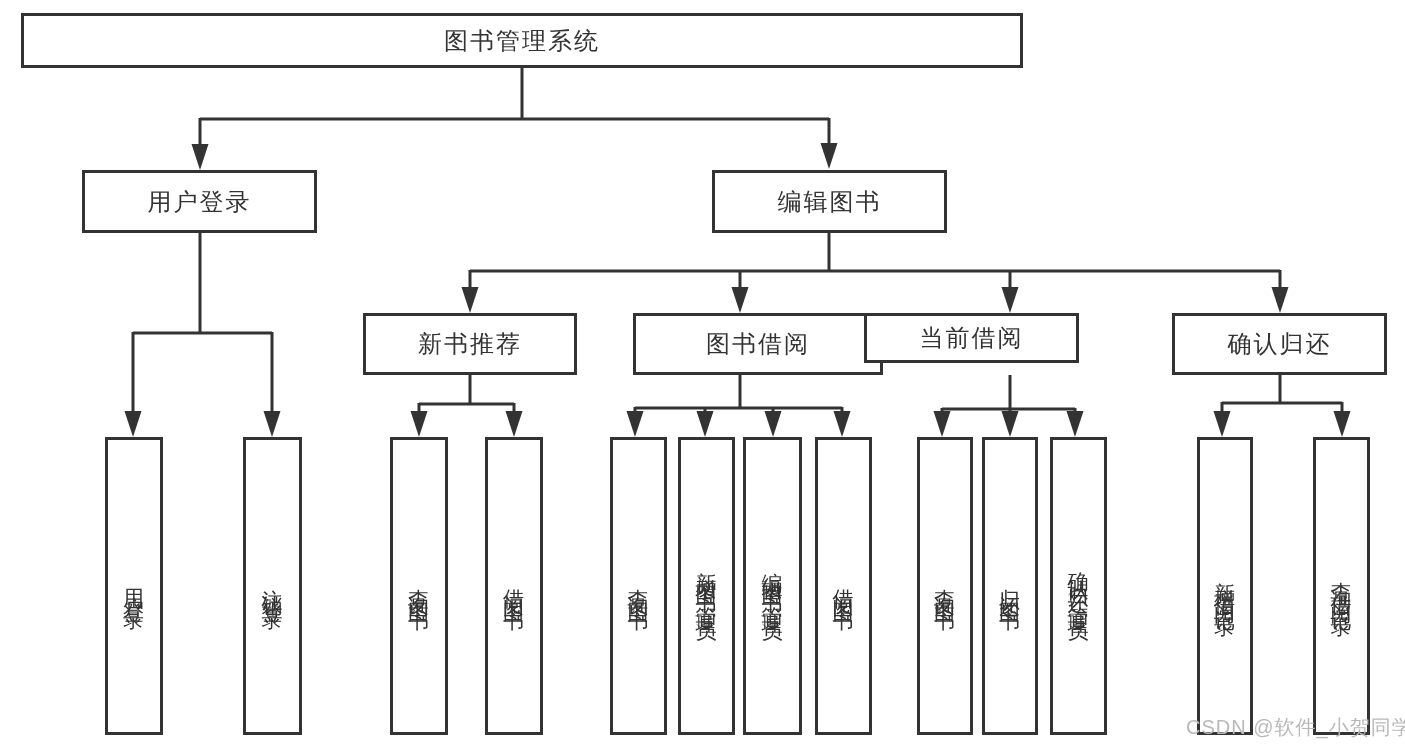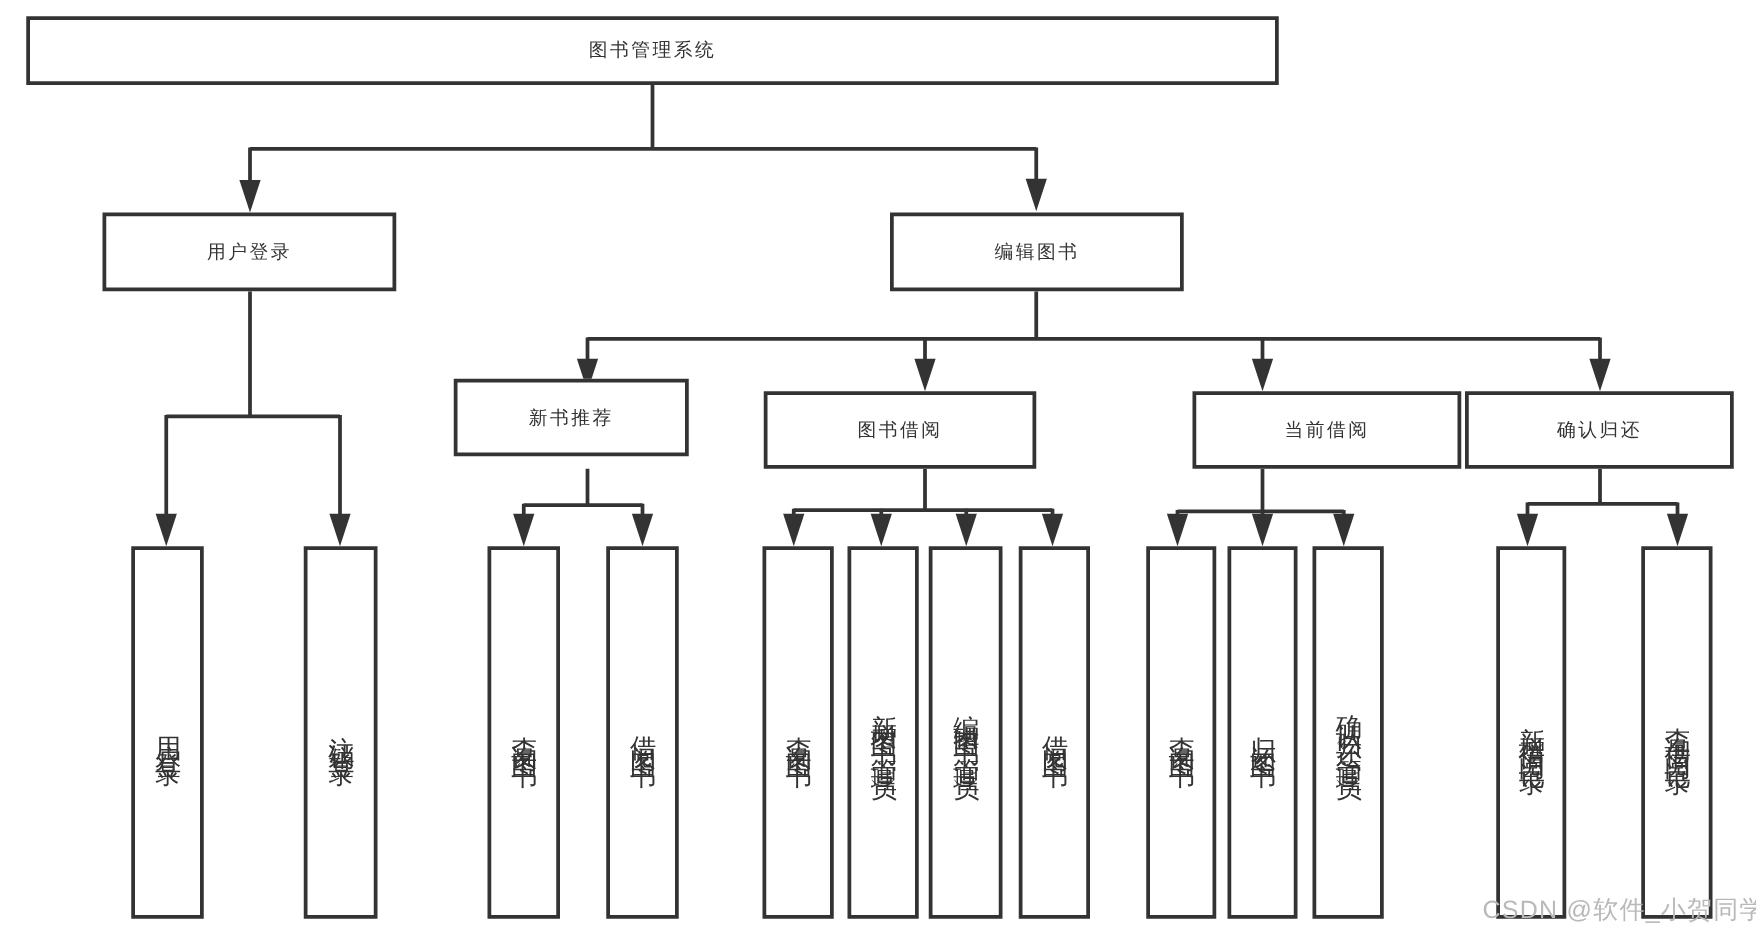--- a/index.html
+++ b/index.html
@@ -16,21 +16,21 @@
     box-sizing:border-box;
     border:3px solid #333333;
     background:#ffffff;
     display:flex;
     align-items:center;
     justify-content:center;
     z-index:2;
     color:#333333;
   }
   .node.h span{
-    font-size:15px;
+    font-size:24px;
     letter-spacing:2px;
     white-space:nowrap;
     color:#333333;
   }
   .node.v span{
     writing-mode:vertical-rl;
     text-orientation:mixed;
     font-size:21px;
     letter-spacing:7px;
     line-height:1;
@@ -122,27 +122,27 @@
     <span>图书管理系统</span>
   </div>
 
   <div class="node h" style="left:82px;top:170px;width:235px;height:63px">
     <span>用户登录</span>
   </div>
   <div class="node h" style="left:712px;top:170px;width:235px;height:63px">
     <span>编辑图书</span>
   </div>
 
-  <div class="node h" style="left:363px;top:303px;width:188px;height:62px">
+  <div class="node h" style="left:363px;top:313px;width:214px;height:62px">
     <span>新书推荐</span>
   </div>
-  <div class="node h" style="left:611px;top:313px;width:218px;height:62px">
+  <div class="node h" style="left:633px;top:313px;width:250px;height:62px">
     <span>图书借阅</span>
   </div>
-  <div class="node h" style="left:954px;top:313px;width:215px;height:62px">
+  <div class="node h" style="left:864px;top:313px;width:215px;height:50px">
     <span>当前借阅</span>
   </div>
   <div class="node h" style="left:1172px;top:313px;width:215px;height:62px">
     <span>确认归还</span>
   </div>
 
   <div class="node v" style="left:105px;top:437px;width:58px;height:298px">
     <span>用户登录</span>
   </div>
   <div class="node v" style="left:243px;top:437px;width:59px;height:298px">

